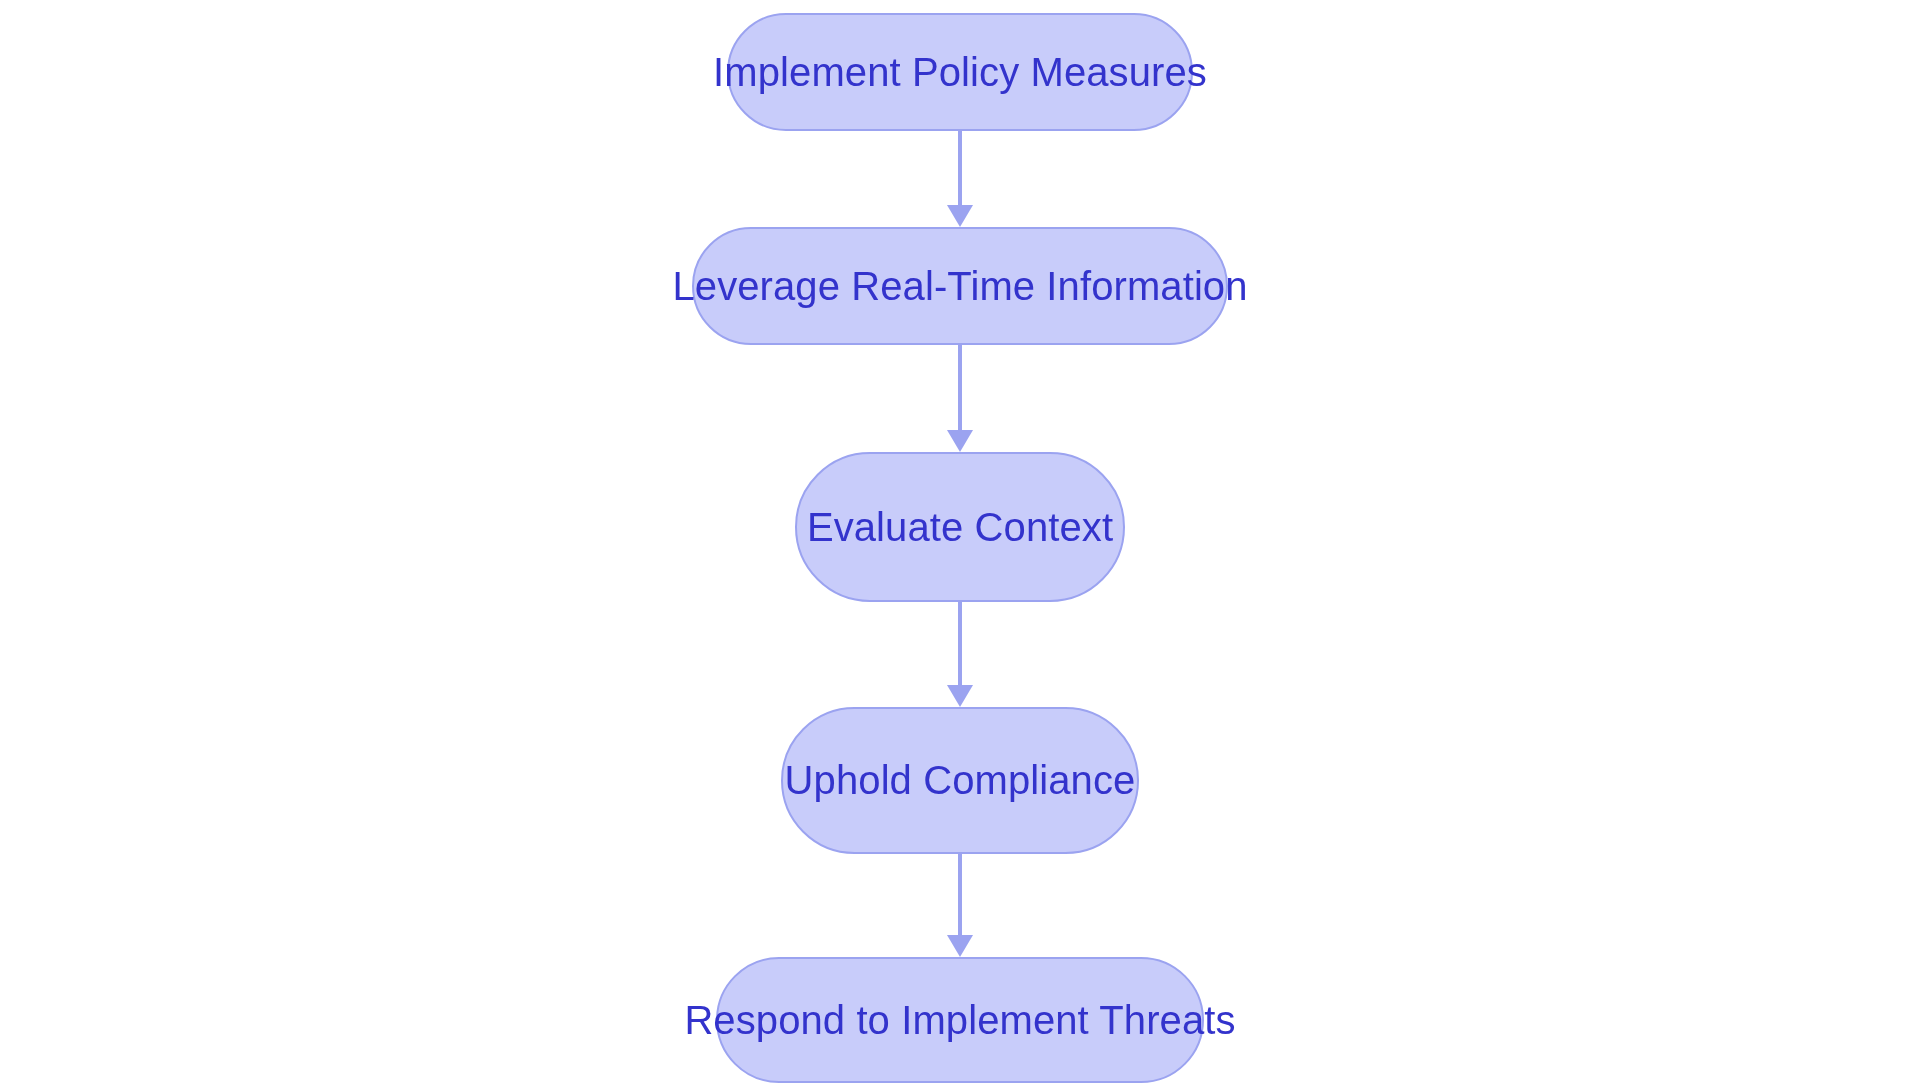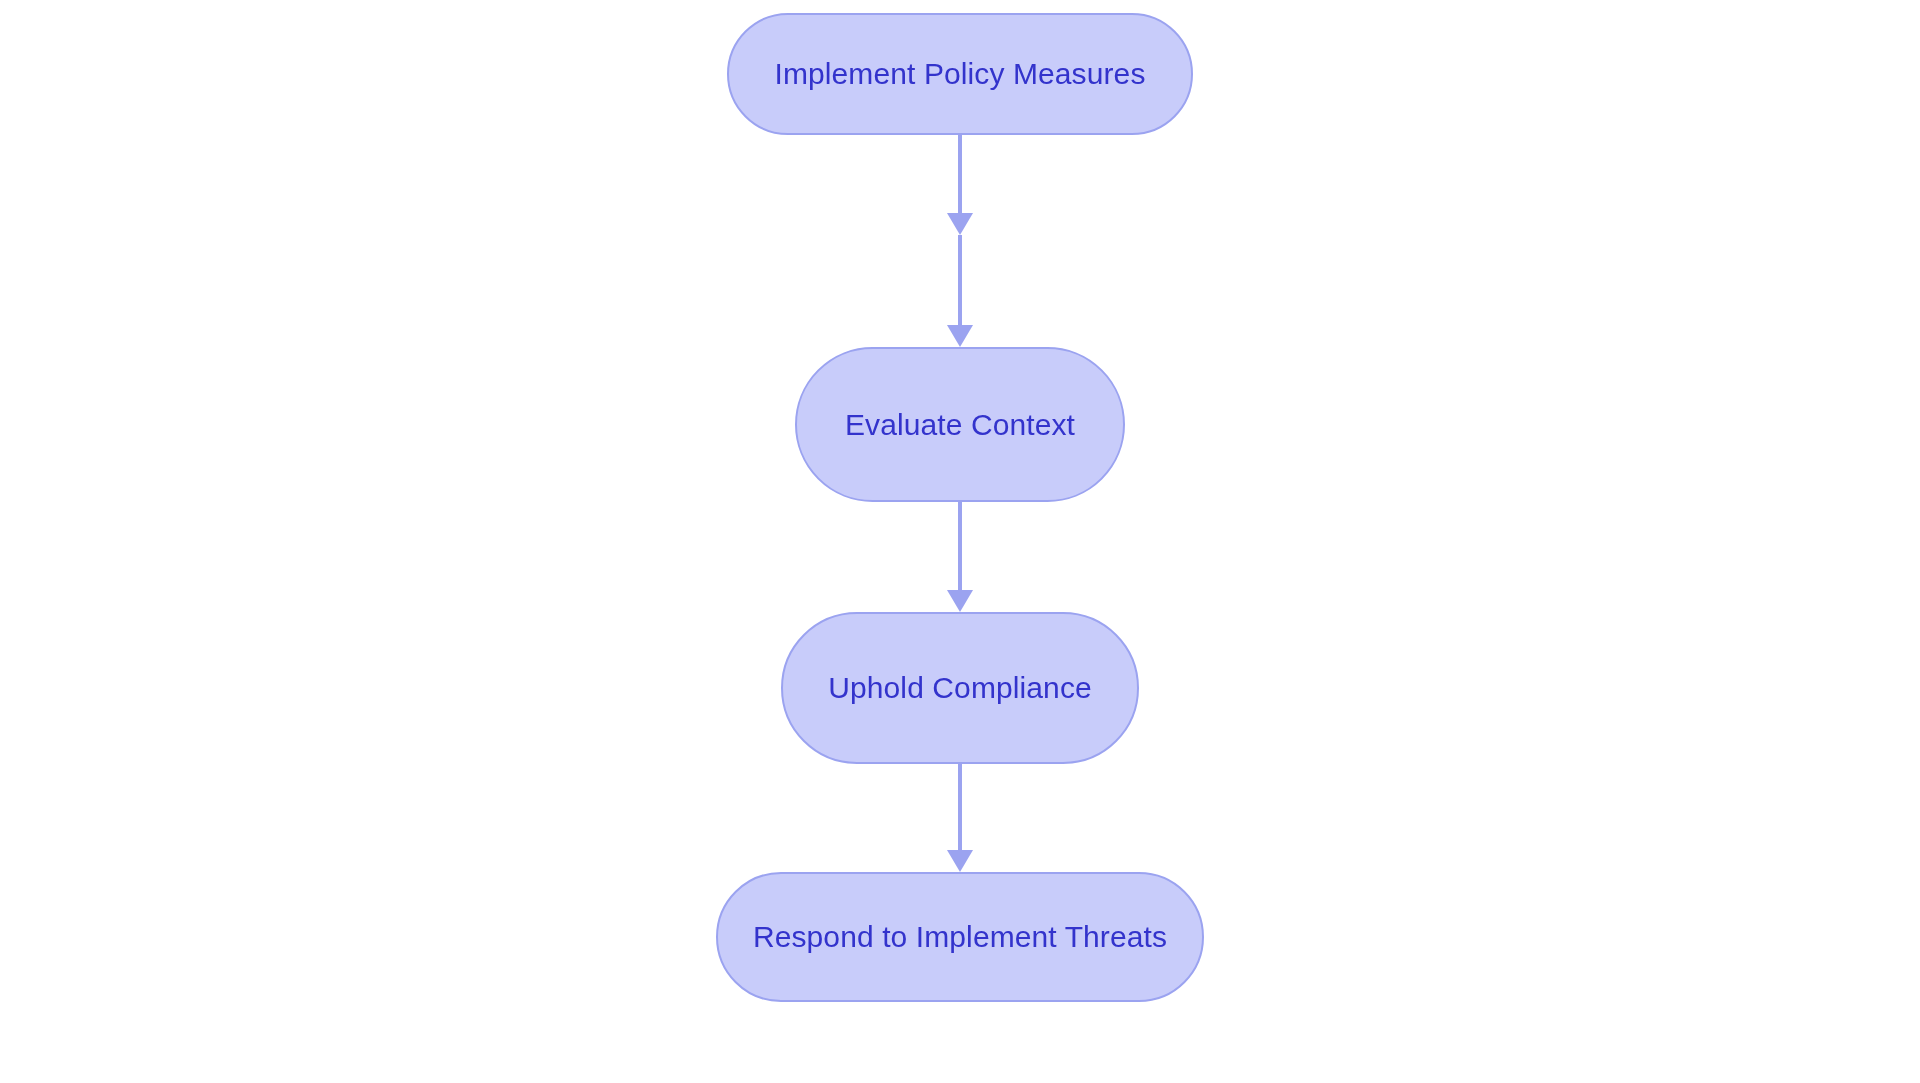--- a/index.html
+++ b/index.html
@@ -35,21 +35,21 @@
 
   .flow-node {
     box-sizing: border-box;
     display: flex;
     align-items: center;
     justify-content: center;
     background: #c8ccfa;
     border: 2px solid #9ba3f0;
     border-radius: 9999px;
     color: #3333cc;
-    font-size: 30px;
+    font-size: 40px;
     font-weight: 400;
     letter-spacing: 0.1px;
     line-height: 1;
     white-space: nowrap;
     padding: 12px 46px;
   }
 
   .flow-node-label {
     display: block;
     color: #3333cc;
@@ -98,20 +98,23 @@
 
     <div class="flow-node n0">
       <span class="flow-node-label">Implement Policy Measures</span>
     </div>
 
     <div class="flow-connector c0">
       <div class="connector-line"></div>
       <div class="connector-head"></div>
     </div>
 
+    <div class="flow-node n1">
+      <span class="flow-node-label">Leverage Real-Time Information</span>
+    </div>
 
     <div class="flow-connector c1">
       <div class="connector-line"></div>
       <div class="connector-head"></div>
     </div>
 
     <div class="flow-node n2">
       <span class="flow-node-label">Evaluate Context</span>
     </div>
 

